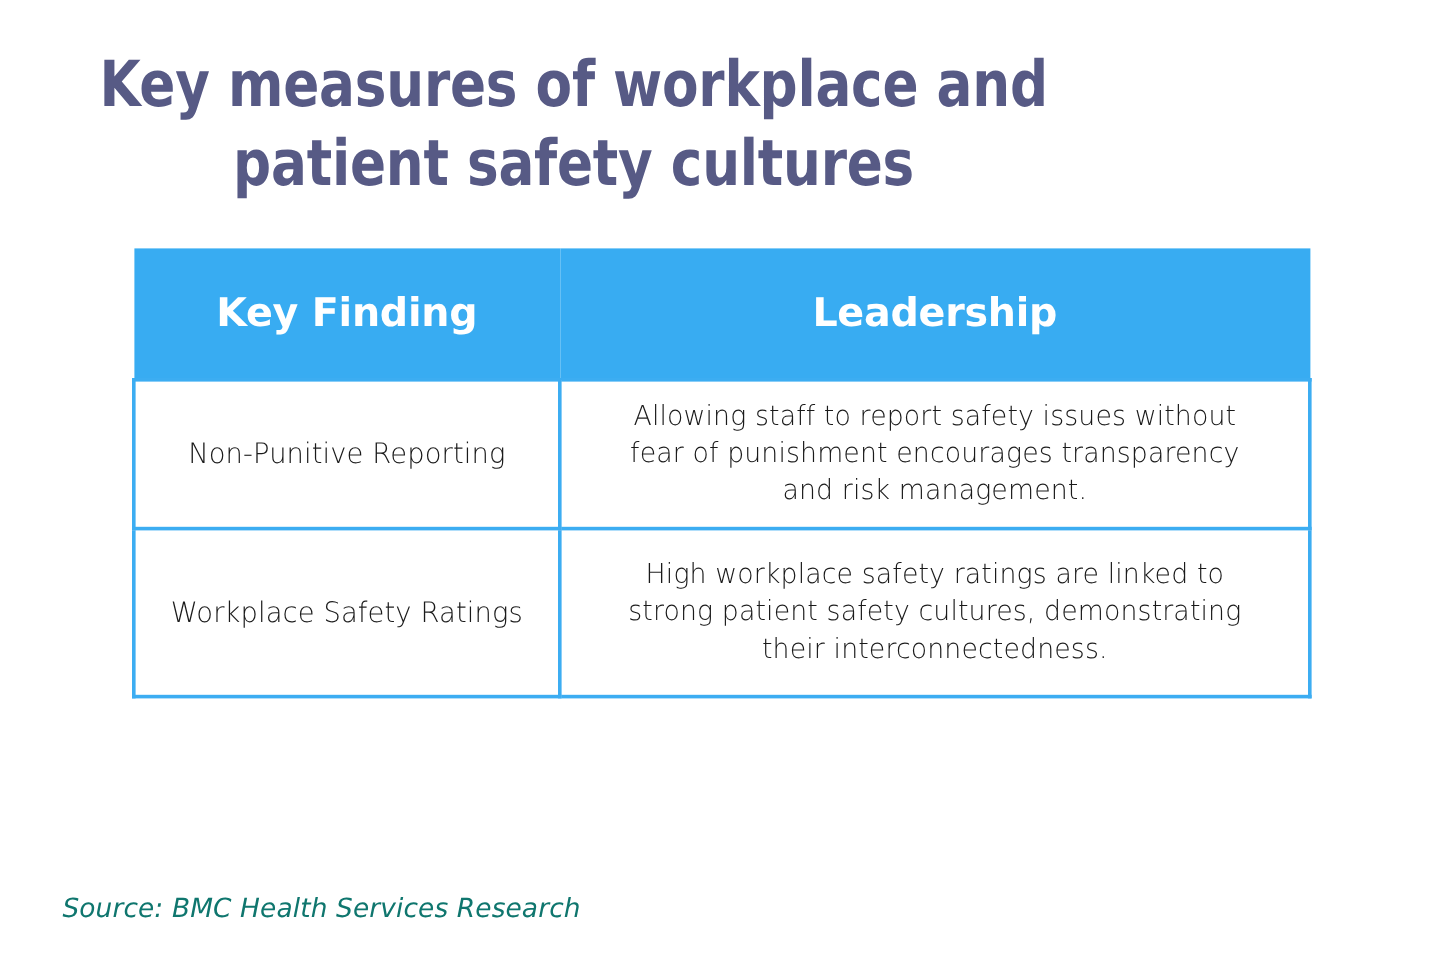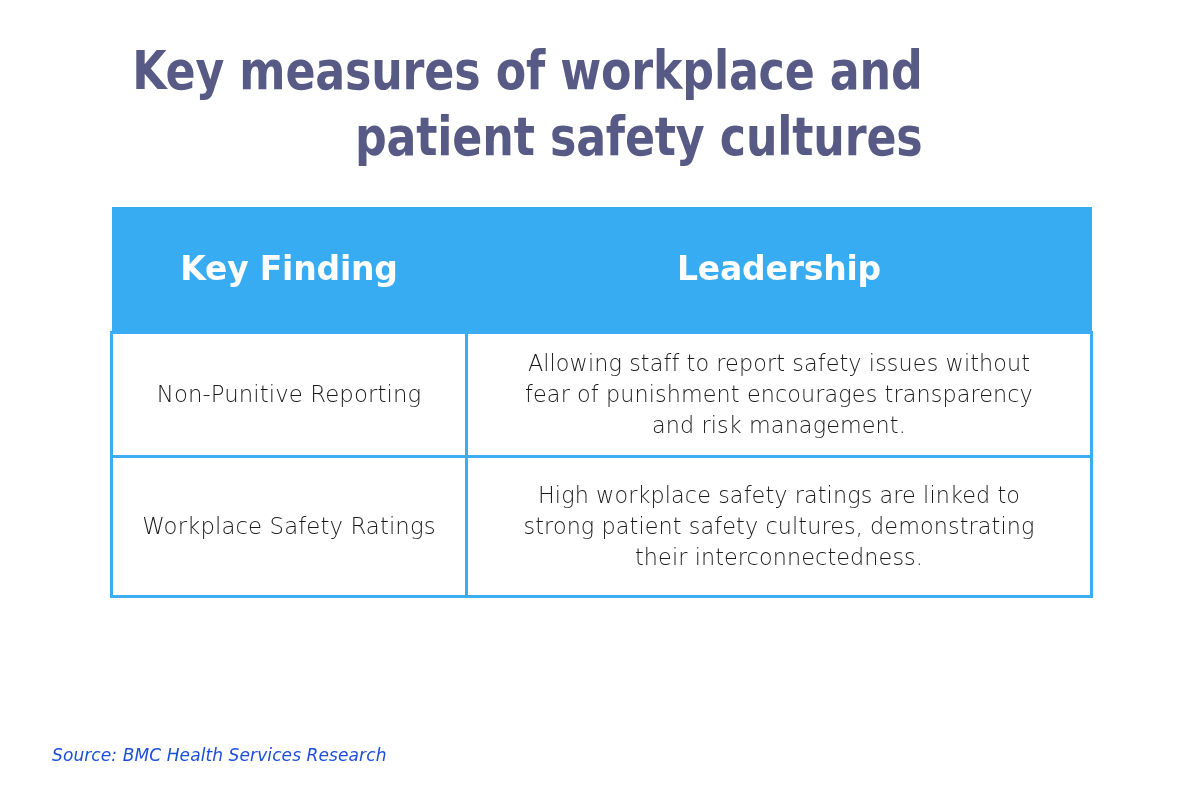--- a/index.html
+++ b/index.html
@@ -22,21 +22,21 @@
     overflow: hidden;
     box-sizing: border-box;
   }
 
   
   .title-block {
     position: absolute;
     left: 0;
     top: 38px;
     width: 956px;
-    text-align: right;
+    text-align: center;
   }
 
   .title {
     margin: 0;
     padding: 0;
     font-family: "DejaVu Sans Condensed", "Liberation Sans Narrow", "Liberation Sans", sans-serif;
     font-size: 53px;
     line-height: 66px;
     font-weight: 700;
     letter-spacing: -0.2px;
@@ -59,21 +59,21 @@
     border-collapse: collapse;
     table-layout: fixed;
   }
 
   table.data-table col.col-finding { width: 355px; }
   table.data-table col.col-desc    { width: 625px; }
 
   thead tr.header-row th {
     background: #38acf2;
     border: 0;
-    padding: 12px;
+    padding: 4px;
     height: 100px;
     vertical-align: middle;
     text-align: center;
   }
 
   .header-label {
     display: block;
     font-family: "DejaVu Sans", "Liberation Sans", sans-serif;
     font-size: 33px;
     font-weight: 700;
@@ -116,24 +116,24 @@
     font-size: 23.5px;
     white-space: nowrap;
   }
 
   
   .source-note {
     position: absolute;
     left: 52px;
     top: 745px;
     font-family: "DejaVu Sans", "Liberation Sans", sans-serif;
-    font-size: 17px;
+    font-size: 22px;
     font-style: italic;
     font-weight: 400;
-    color: #1d4ed8;
+    color: #0f766e;
     letter-spacing: 0.1px;
     white-space: nowrap;
     text-align: center;
   }
 </style>
 </head>
 <body>
 
 <div class="page">
 

